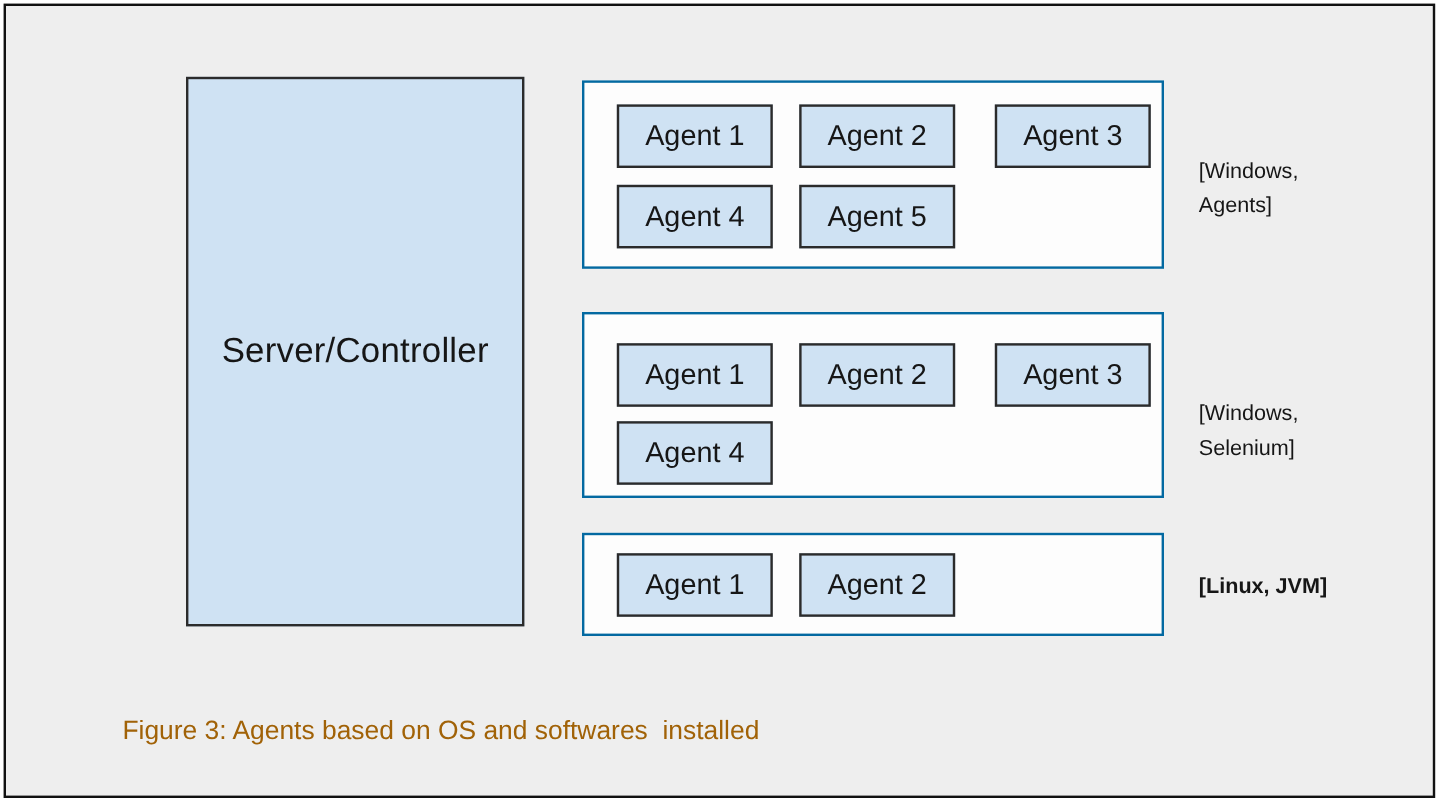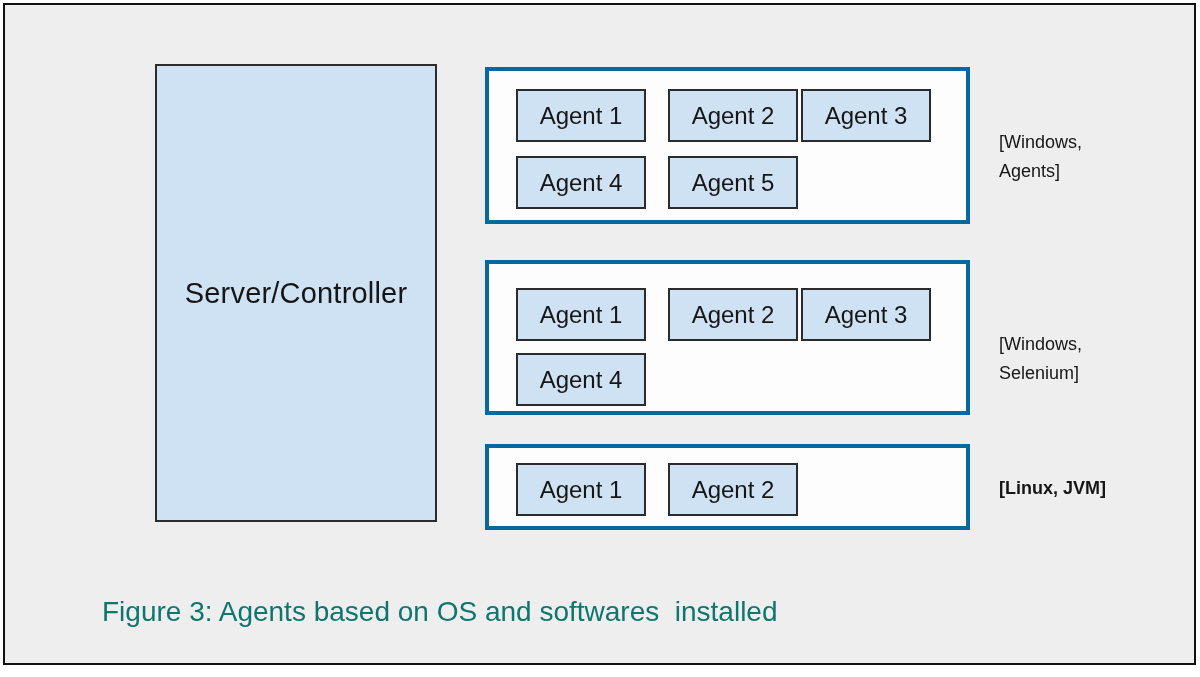--- a/index.html
+++ b/index.html
@@ -35,62 +35,62 @@
   .server-box .label {
     font-size: 29px;
     letter-spacing: 0.2px;
     color: #161616;
   }
   .group {
     position: absolute;
     left: 483px;
     width: 485px;
     background: #fdfdfd;
-    border: 4px solid #0369a1;
+    border: 2px solid #0369a1;
   }
   .group-1 { top: 65px;  height: 157px; }
   .group-2 { top: 258px; height: 155px; }
   .group-3 { top: 442px; height: 86px;  }
   .agent {
     position: absolute;
     width: 130px; height: 53px;
     background: #cfe2f3;
     border: 2px solid #2b2b2b;
     display: flex;
     align-items: center;
     justify-content: center;
     font-size: 24px;
     color: #161616;
   }
   
   .c1 { left: 27px; }
   .c2 { left: 179px; text-align: center; }
-  .c3 { left: 312px; }
+  .c3 { left: 342px; }
   
   .g1r1 { top: 18px; }
   .g1r2 { top: 85px; }
   .g2r1 { top: 24px; }
   .g2r2 { top: 89px; }
   .g3r1 { top: 15px; }
   .group-tag {
     position: absolute;
     left: 997px;
     width: 195px;
     font-size: 18px;
     line-height: 29px;
     color: #161616;
   }
   .tag-1 { top: 126px; }
   .tag-2 { top: 328px; }
   .tag-3 { top: 472px; font-weight: bold; }
   .caption {
     position: absolute;
     left: 100px; top: 594px;
-    font-size: 28px;
-    color: #0f766e;
+    font-size: 22px;
+    color: #a16207;
     white-space: pre;
   }
 </style>
 </head>
 <body>
 
 <div class="canvas">
   <div class="frame">
 
     <div class="server-box" style="left:150px; top:59px;">

